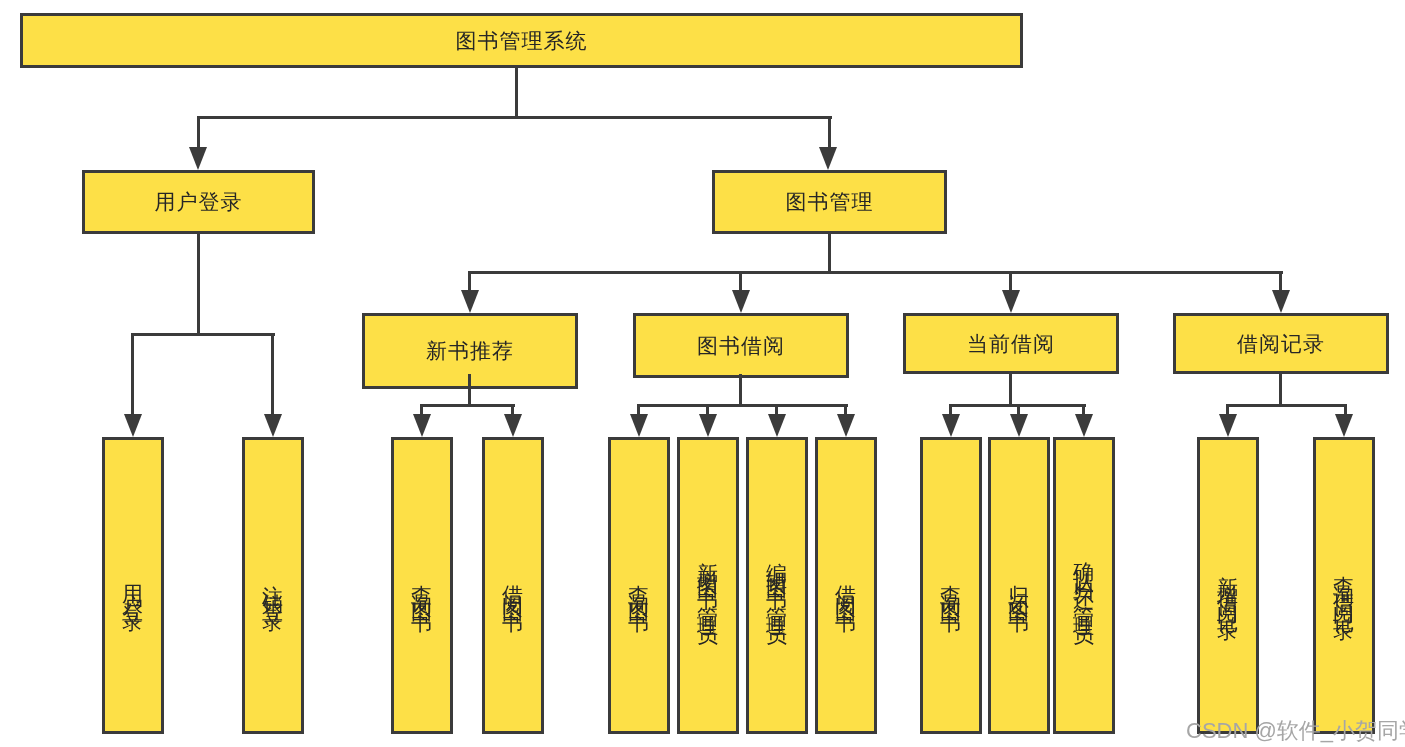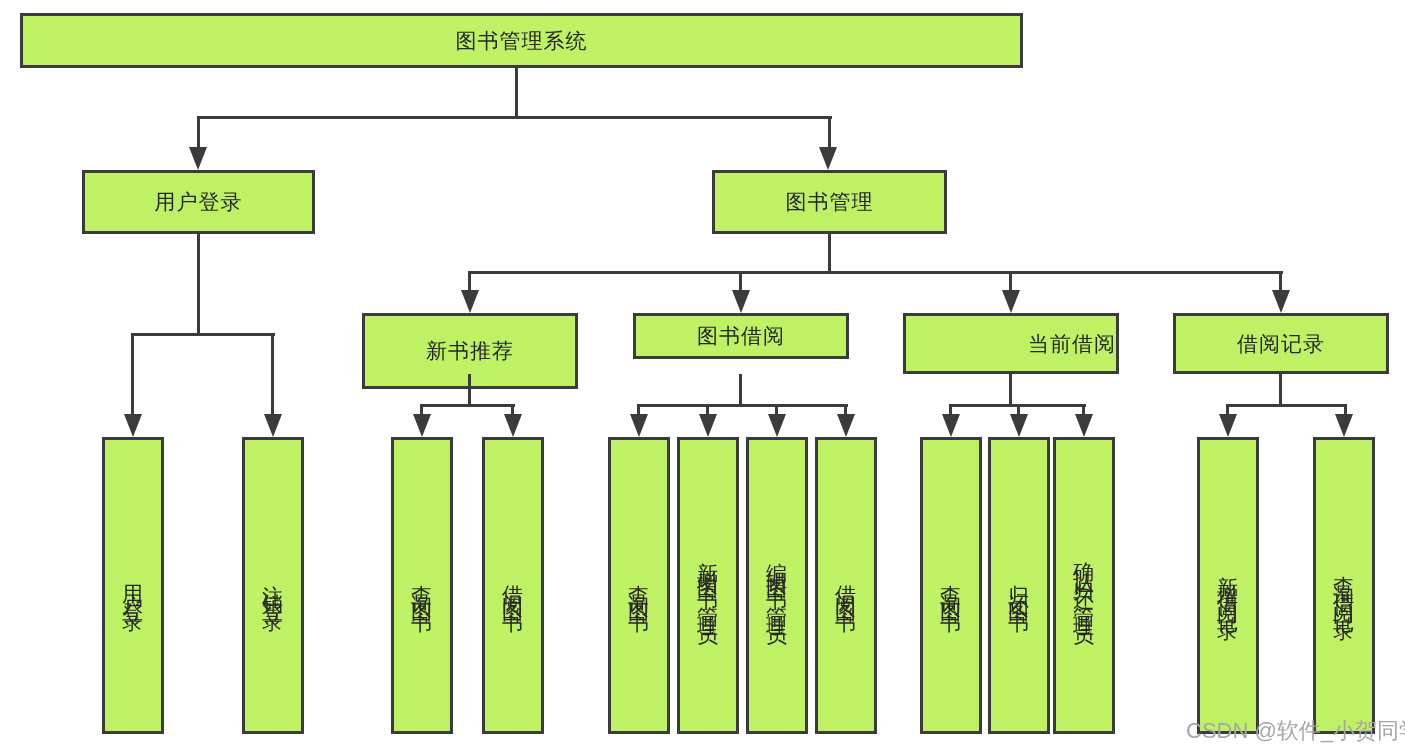--- a/index.html
+++ b/index.html
@@ -2,21 +2,21 @@
 <html><head>
 <meta charset="utf-8">
 <style>
   html,body { margin:0; padding:0; background:#ffffff; }
   .canvas {
     position:relative; width:1405px; height:747px; background:#ffffff;
     font-family:"Liberation Sans", sans-serif; overflow:hidden;
   }
   .box {
     position:absolute; box-sizing:border-box;
-    border:3px solid #3b3b3b; background:#bef264;
+    border:3px solid #3b3b3b; background:#fde047;
     display:flex; align-items:center; justify-content:center;
     color:#262626;
   }
   .hbox { font-size:21px; letter-spacing:1px; white-space:nowrap; }
   .vbox .vtext {
     writing-mode:vertical-rl; text-orientation:mixed;
     font-size:21px; letter-spacing:9px; line-height:1;
   }
   .line { position:absolute; background:#3b3b3b; }
   .arrow {
@@ -66,24 +66,24 @@
   <div class="line" style="left:1009px; top:271px; width:3px;   height:20px;"></div>
   <div class="line" style="left:1279px; top:271px; width:3px;   height:20px;"></div>
   <div class="arrow" style="left:461px;  top:290px;"></div>
   <div class="arrow" style="left:732px;  top:290px;"></div>
   <div class="arrow" style="left:1002px; top:290px;"></div>
   <div class="arrow" style="left:1272px; top:290px;"></div>
 
   <div class="box hbox" style="left:362px; top:313px; width:216px; height:76px;">
     <span>新书推荐</span>
   </div>
-  <div class="box hbox" style="left:633px; top:313px; width:216px; height:46px;">
+  <div class="box hbox" style="left:633px; top:313px; width:216px; height:65px;">
     <span>图书借阅</span>
   </div>
-  <div class="box hbox" style="left:903px; top:313px; width:216px; height:61px;justify-content:flex-end;">
+  <div class="box hbox" style="left:903px; top:313px; width:216px; height:61px;">
     <span>当前借阅</span>
   </div>
   <div class="box hbox" style="left:1173px; top:313px; width:216px; height:61px;">
     <span>借阅记录</span>
   </div>
 
   <div class="line" style="left:468px; top:374px; width:3px;  height:33px;"></div>
   <div class="line" style="left:420px; top:404px; width:95px; height:3px;"></div>
   <div class="line" style="left:420px; top:404px; width:3px;  height:12px;"></div>
   <div class="line" style="left:511px; top:404px; width:3px;  height:12px;"></div>

